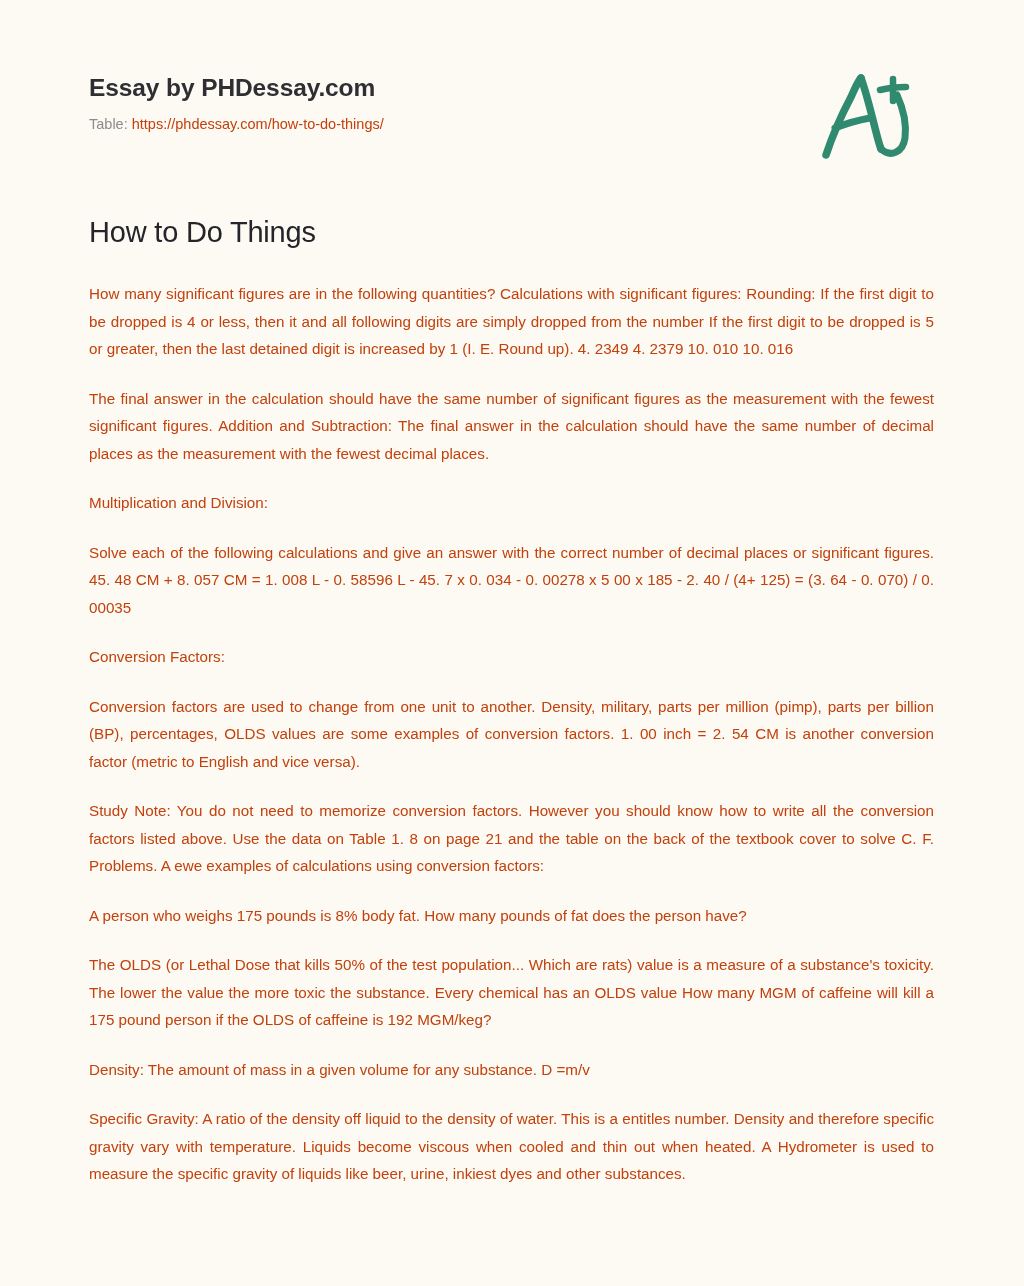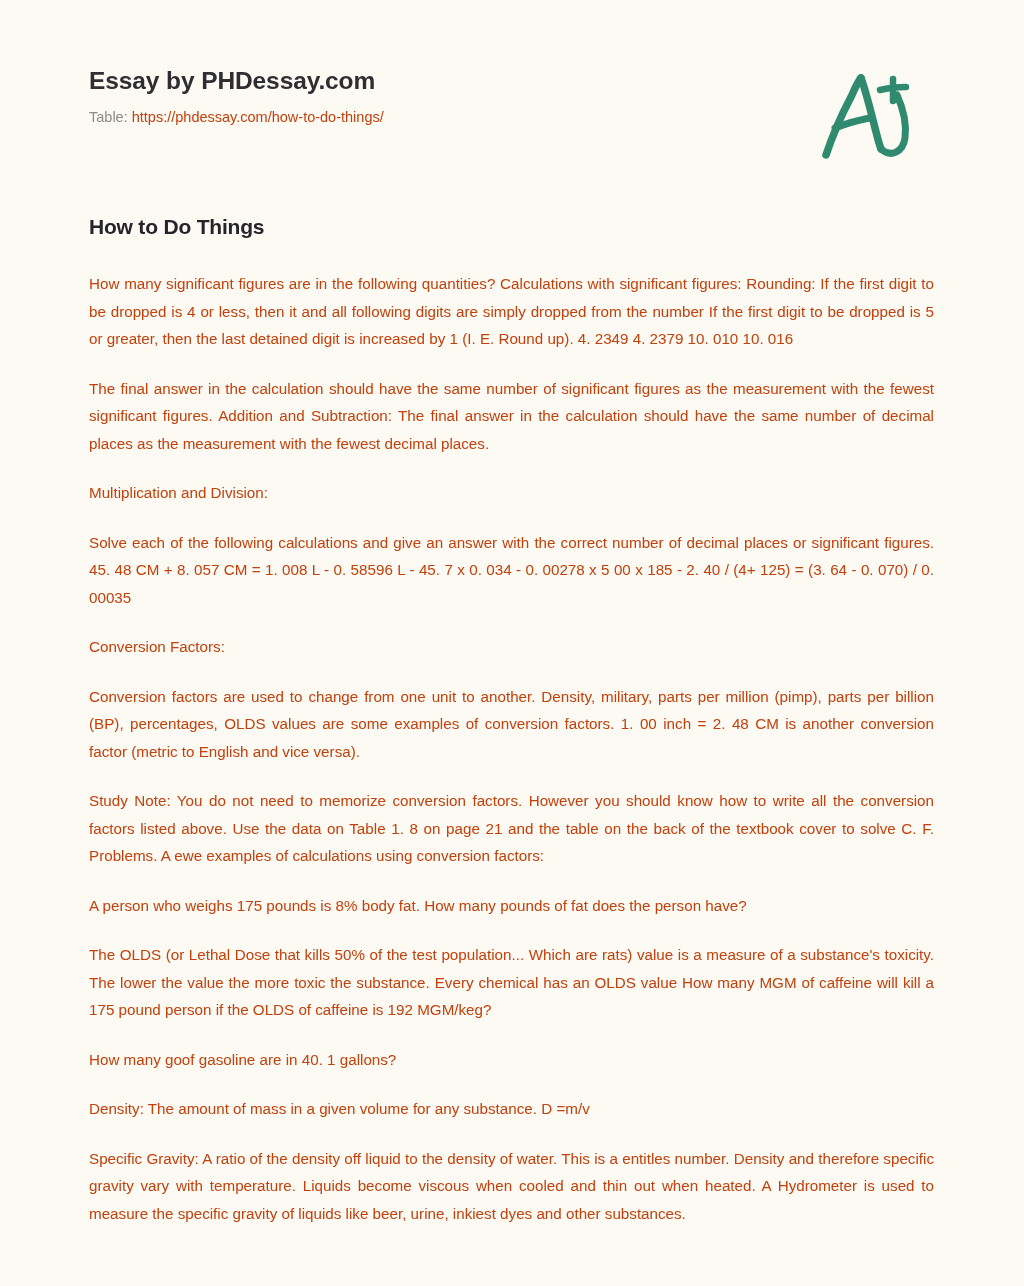--- a/index.html
+++ b/index.html
@@ -25,21 +25,21 @@
   .header {
     position: absolute;
     left: 0;
     top: 0;
     width: 1024px;
     height: 185px;
   }
   .brand-block {
     position: absolute;
     left: 89px;
-    top: 66px;
+    top: 73px;
     width: 620px;
   }
   .brand-title {
     font-size: 24.5px;
     font-weight: bold;
     color: #2f2f33;
     letter-spacing: -0.1px;
     line-height: 1.2;
     margin: 0;
   }
@@ -73,22 +73,22 @@
   }
 
   
   .article {
     position: absolute;
     left: 89px;
     top: 214px;
     width: 845px;
   }
   .doc-title {
-    font-size: 21px;
-    font-weight: bold;
+    font-size: 29px;
+    font-weight: normal;
     color: #24242a;
     line-height: 1.25;
     margin: 0 0 30px 0;
     letter-spacing: -0.2px;
   }
   .para {
     font-size: 15.2px;
     line-height: 27.5px;
     color: #c2410c;
     text-align: justify;
@@ -137,23 +137,22 @@
   </div>
 
   <div class="article">
     <h1 class="doc-title">How to Do Things</h1>
 
     <p class="para"> How many significant figures are in the following quantities? Calculations with significant figures: Rounding: If the first digit to be dropped is 4 or less, then it and all following digits are simply dropped from the number If the first digit to be dropped is 5 or greater, then the last detained digit is increased by 1 (I. E. Round up). 4. 2349 4. 2379 10. 010 10. 016</p>
     <p class="para">The final answer in the calculation should have the same number of significant figures as the measurement with the fewest significant figures. Addition and Subtraction: The final answer in the calculation should have the same number of decimal places as the measurement with the fewest decimal places.</p>
     <p class="para">Multiplication and Division:</p>
     <p class="para">Solve each of the following calculations and give an answer with the correct number of decimal places or significant figures. 45. 48 CM + 8. 057 CM = 1. 008 L - 0. 58596 L - 45. 7 x 0. 034 - 0. 00278 x 5 00 x 185 - 2. 40 / (4+ 125) = (3. 64 - 0. 070) / 0. 00035</p>
     <p class="para">Conversion Factors:</p>
-    <p class="para">Conversion factors are used to change from one unit to another. Density, military, parts per million (pimp), parts per billion (BP), percentages, OLDS values are some examples of conversion factors. 1. 00 inch = 2. 48 CM is another conversion factor (metric to English and vice versa).</p>
+    <p class="para">Conversion factors are used to change from one unit to another. Density, military, parts per million (pimp), parts per billion (BP), percentages, OLDS values are some examples of conversion factors. 1. 00 inch = 2. 54 CM is another conversion factor (metric to English and vice versa).</p>
     <p class="para">Study Note: You do not need to memorize conversion factors. However you should know how to write all the conversion factors listed above. Use the data on Table 1. 8 on page 21 and the table on the back of the textbook cover to solve C. F. Problems. A ewe examples of calculations using conversion factors:</p>
     <p class="para">A person who weighs 175 pounds is 8% body fat. How many pounds of fat does the person have?</p>
     <p class="para">The OLDS (or Lethal Dose that kills 50% of the test population... Which are rats) value is a measure of a substance's toxicity. The lower the value the more toxic the substance. Every chemical has an OLDS value How many MGM of caffeine will kill a 175 pound person if the OLDS of caffeine is 192 MGM/keg?</p>
-    <p class="para">How many goof gasoline are in 40. 1 gallons?</p>
     <p class="para">Density: The amount of mass in a given volume for any substance. D =m/v</p>
     <p class="para">Specific Gravity: A ratio of the density off liquid to the density of water. This is a entitles number. Density and therefore specific gravity vary with temperature. Liquids become viscous when cooled and thin out when heated. A Hydrometer is used to measure the specific gravity of liquids like beer, urine, inkiest dyes and other substances.</p>
 
   </div>
 
 </div>
 
 </body></html>

